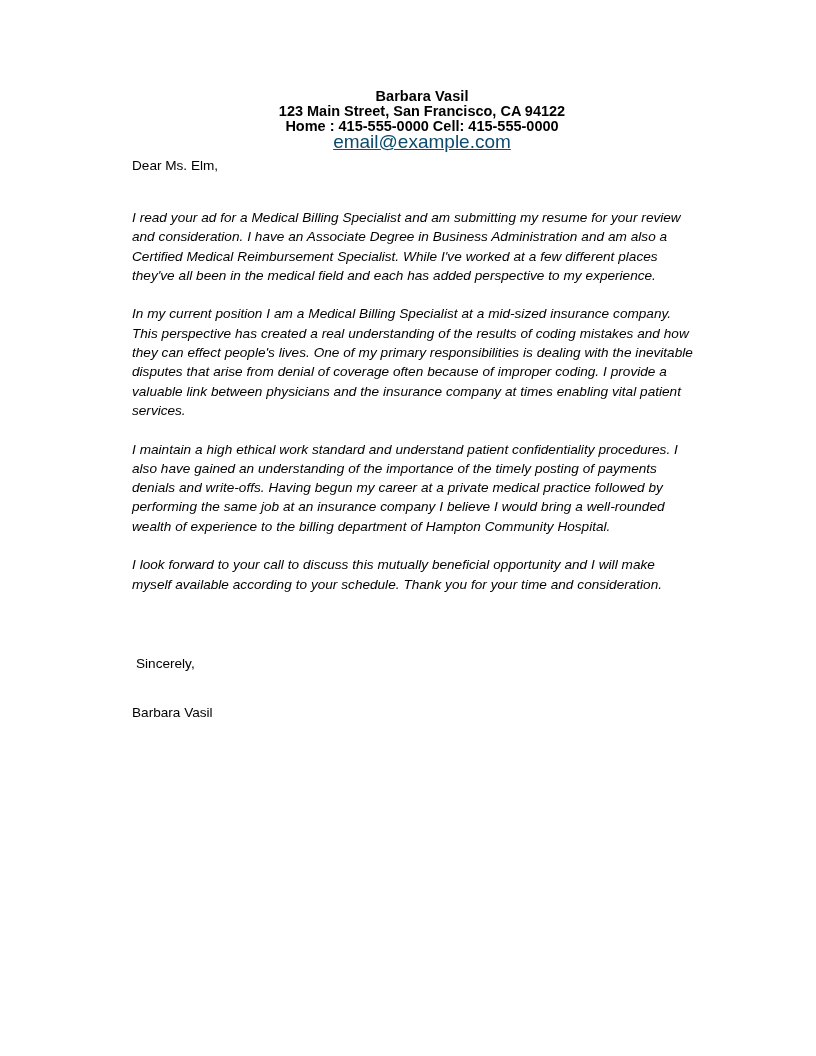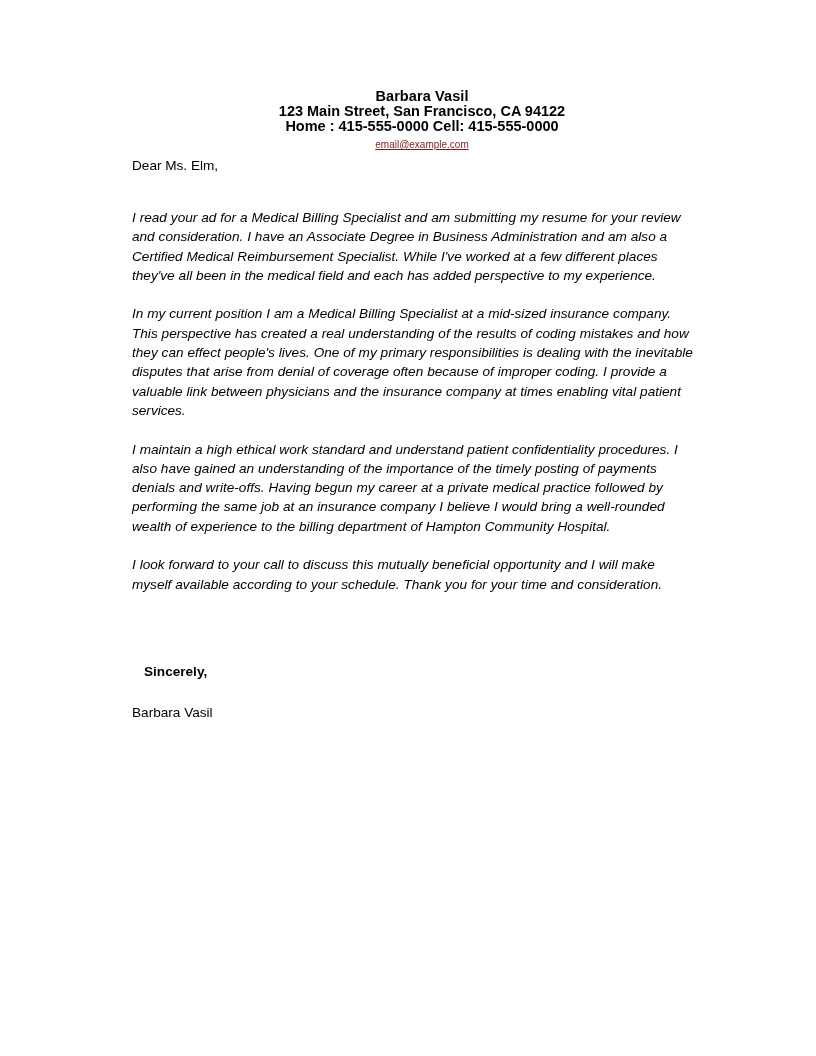--- a/index.html
+++ b/index.html
@@ -42,25 +42,25 @@
     letter-spacing: 0.1px;
     white-space: nowrap;
   }
   .lh-line {
     font-size: 14.5px;
     font-weight: bold;
     line-height: 15px;
     white-space: nowrap;
   }
   .lh-email {
-    font-size: 10px;
+    font-size: 19px;
     font-weight: normal;
     line-height: 15px;
     text-decoration: underline;
-    color: #7f1d1d;
+    color: #0c4a6e;
     display: inline-block;
   }
 
   
   .salutation {
     position: absolute;
     left: 118px;
     top: 156px;
     font-size: 13.6px;
     line-height: 19.3px;
@@ -87,23 +87,22 @@
 
   .closing-block {
     position: absolute;
     left: 118px;
     top: 650px;
     width: 566px;
   }
   .closing {
     font-size: 13.6px;
     line-height: 19.3px;
-    margin: 12px;
+    margin: 4px;
     white-space: nowrap;
-    font-weight: bold;
   }
   .signature {
     font-size: 13.6px;
     line-height: 19.3px;
     margin: 0;
     position: absolute;
     left: 0;
     top: 53px;
     white-space: nowrap;
   }

